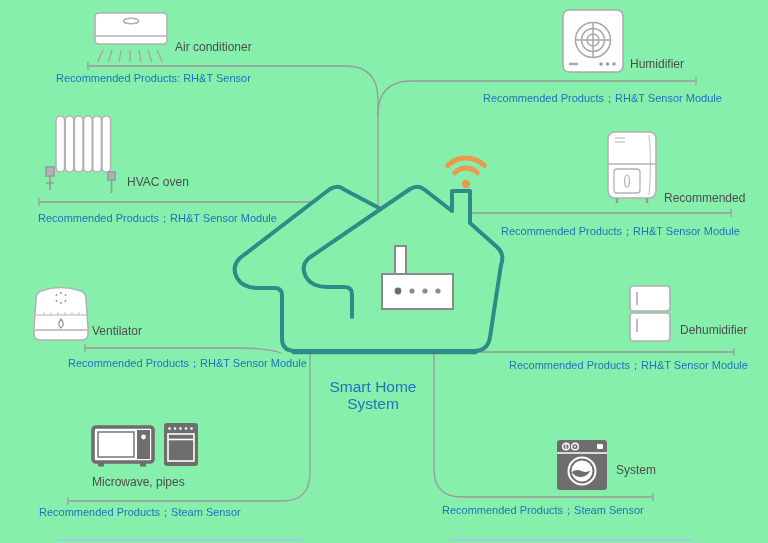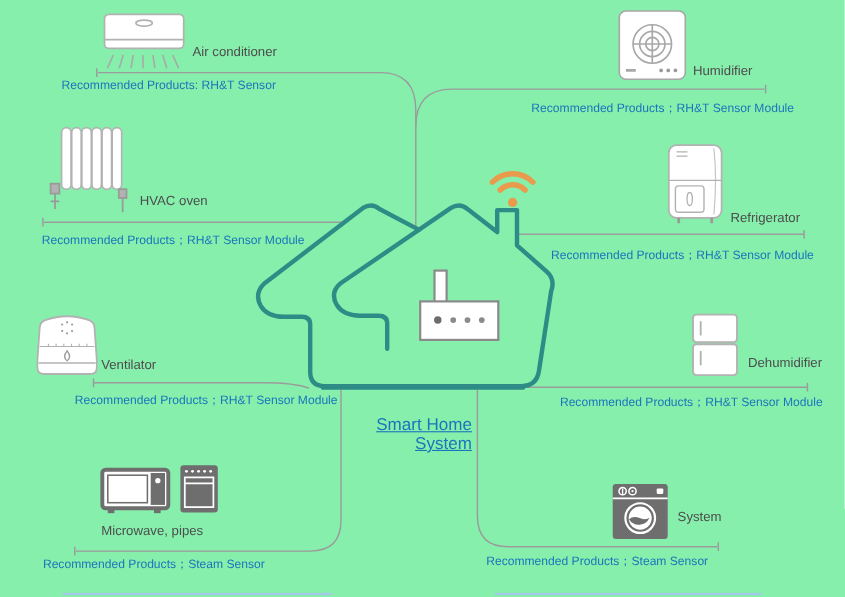--- a/index.html
+++ b/index.html
@@ -1,21 +1,21 @@
 <!DOCTYPE html>
 <html><head>
 <meta charset="utf-8">
 <style>
   html,body{margin:0;padding:0;background:#fff;}
   .canvas{position:relative;width:768px;height:543px;background:#86efac;
           font-family:"Liberation Sans",sans-serif;overflow:hidden;}
   .abs{position:absolute;}
   .device-label{font-size:12px;color:#4d4d4d;white-space:nowrap;}
   .rec{font-size:11px;color:#1B75BC;white-space:nowrap;text-align:left;width:248px;}
-  .title{font-size:15.5px;color:#1B75BC;text-align:right;line-height:17px;width:112px;text-decoration:underline;}
+  .title{font-size:15.5px;color:#1B75BC;text-align:center;line-height:17px;width:112px;}
   .artifact{height:2px;background:#a6c9e9;}
   svg{display:block;}
 </style>
 </head>
 <body>
 
 <div class="canvas">
 
   <svg class="abs" style="left:0;top:0" width="768" height="543" viewBox="0 0 768 543">
     <g stroke="#9b9b9b" stroke-width="1.3" fill="none">
@@ -114,21 +114,21 @@
     <g stroke="#b2b2b2" fill="none">
       <rect x="3" y="2" width="48" height="66" rx="7" stroke-width="1.6" fill="#fff"></rect>
       <path d="M44,5 Q47,32 44,65" stroke-width="1.1" stroke="#c6c6c6"></path>
       <path d="M10,8 H20 M10,12 H20" stroke-width="1.2"></path>
       <path d="M3,34 H51" stroke-width="1.3"></path>
       <rect x="9" y="39" width="26" height="24" rx="3" stroke-width="1.3"></rect>
       <ellipse cx="22" cy="51" rx="2.4" ry="6" stroke-width="1.2"></ellipse>
       <path d="M12,68 v5 M42,68 v5" stroke="#9a9a9a" stroke-width="2.5"></path>
     </g>
   </svg>
-  <div class="abs device-label" style="left:664px;top:191px">Refrigerator</div>
+  <div class="abs device-label" style="left:664px;top:191px">Recommended</div>
   <div class="abs rec" style="left:501px;top:224px">Recommended Products；RH&amp;T Sensor Module</div>
 
   <svg class="abs" style="left:33px;top:282px" width="56" height="62" viewBox="0 0 56 62">
     <g stroke="#b2b2b2" stroke-width="1.6" fill="none">
       <path d="M8,9 Q28,2 48,9 Q53,11 53,17 L55,46 L55,52 Q55,58 49,58 L7,58 Q1,58 1,52 L1,46 L3,17 Q3,11 8,9 Z" fill="#fff"></path>
       <path d="M3,33 H53" stroke-width="1.1"></path>
       <path d="M11,30.5 V33 M18,30.5 V33 M25,30.5 V33 M32,30.5 V33 M39,30.5 V33 M46,30.5 V33" stroke-width="1"></path>
       <path d="M2,48 H54" stroke-width="1.3"></path>
       <path d="M28,37 Q32.5,42.5 28,46 Q23.5,42.5 28,37 Z" stroke="#9a9a9a" stroke-width="1.3"></path>
     </g>

